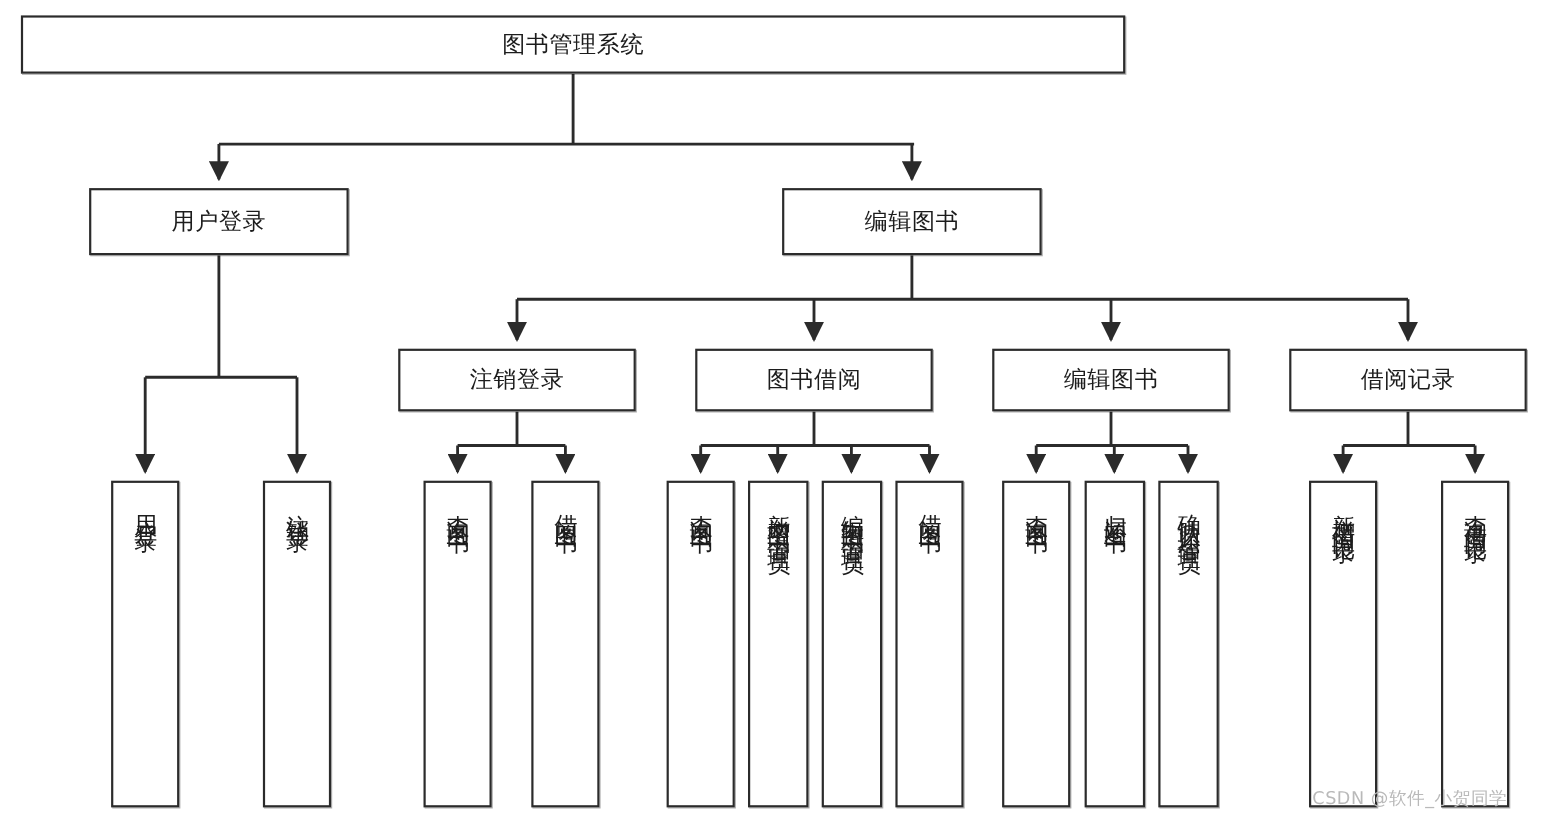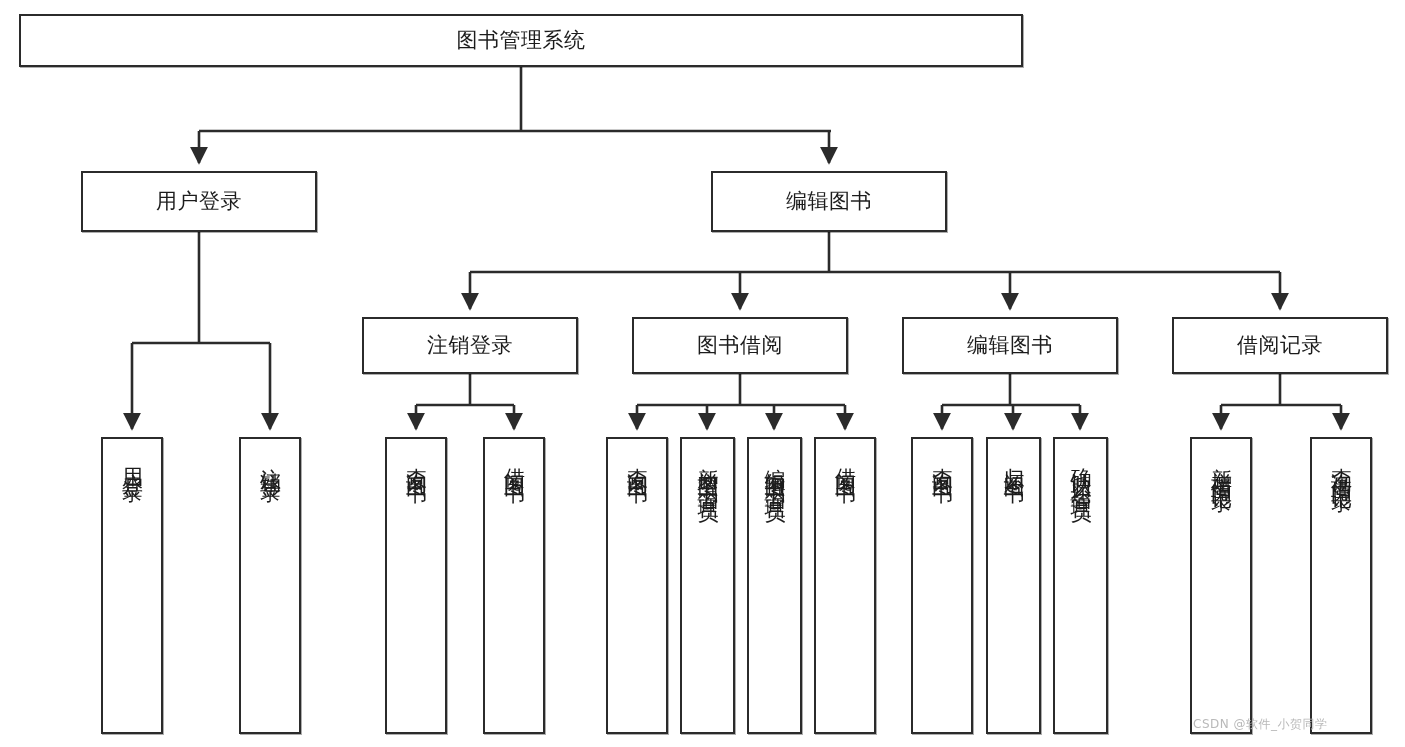--- a/index.html
+++ b/index.html
@@ -54,21 +54,21 @@
     writing-mode: vertical-rl;
     text-orientation: upright;
     font-size: 21px;
     letter-spacing: 5px;
     line-height: 1.0;
     white-space: normal;
     max-height: 272px;
   }
   #watermark {
     position: absolute;
-    font-size: 12px;
+    font-size: 16px;
     color: #b9b9b9;
     white-space: nowrap;
     letter-spacing: 0.5px;
     pointer-events: none;
   }
 </style>
 </head>
 <body>
 
 <div id="canvas" style="background: rgb(255, 255, 255);">

